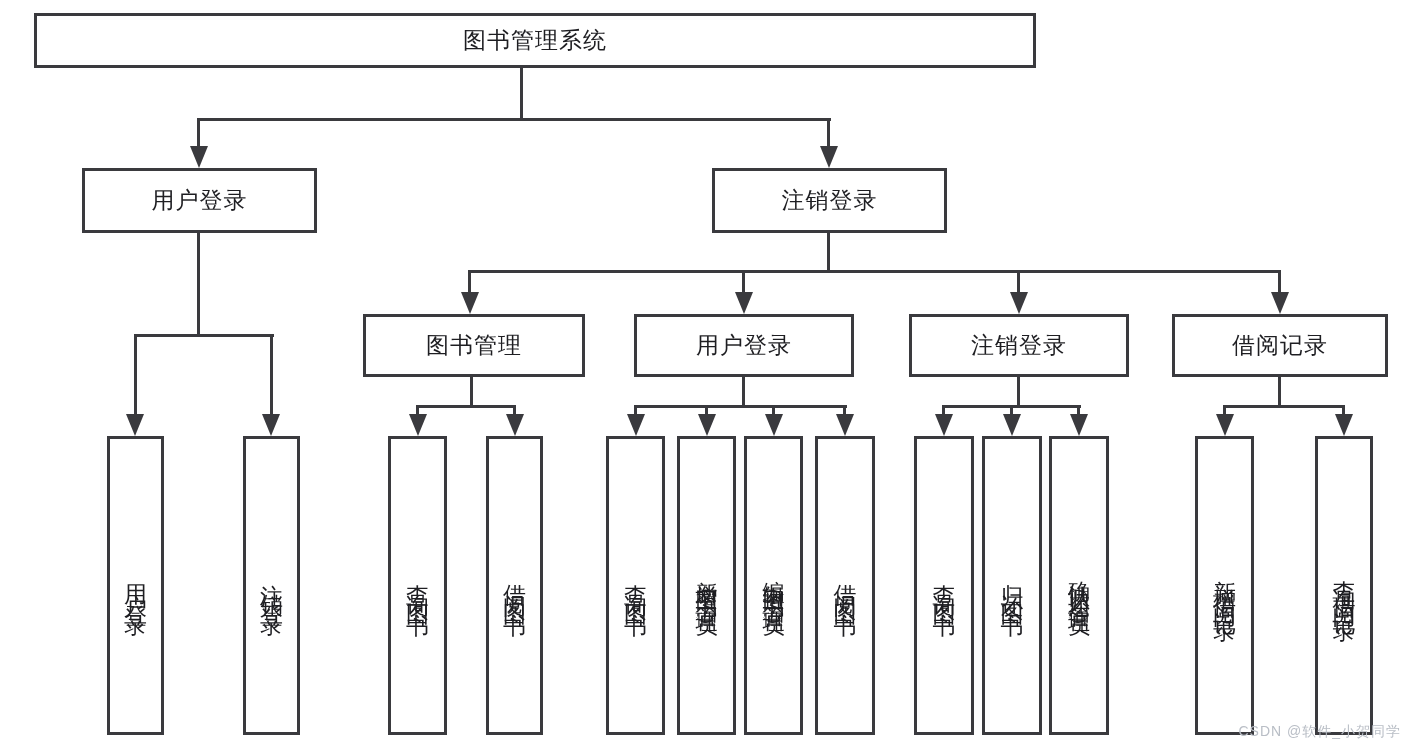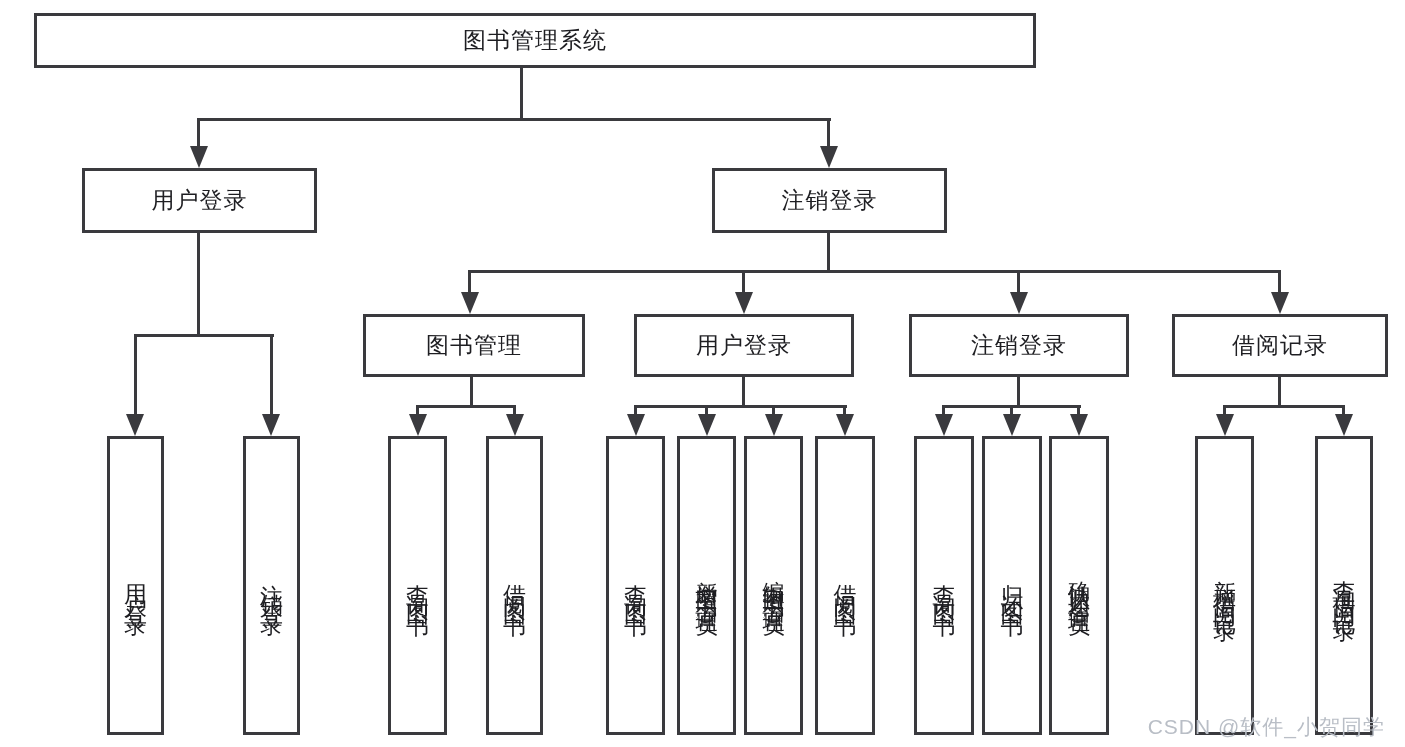--- a/index.html
+++ b/index.html
@@ -37,22 +37,22 @@
   .hline{position:absolute;height:3px;background:var(--line);}
   .vline{position:absolute;width:3px;background:var(--line);}
   .arrow{
     position:absolute;width:0;height:0;
     border-left:9px solid transparent;
     border-right:9px solid transparent;
     border-top:22px solid var(--line);
   }
   .watermark{
     position:absolute;
-    right:20px;bottom:6px;
-    font-size:21px;
+    right:4px;bottom:6px;
+    font-size:14px;
     color:var(--wm);
     letter-spacing:1px;
     z-index:20;
     white-space:nowrap;
     text-align:center;
   }
 </style>
 </head>
 <body>
 

